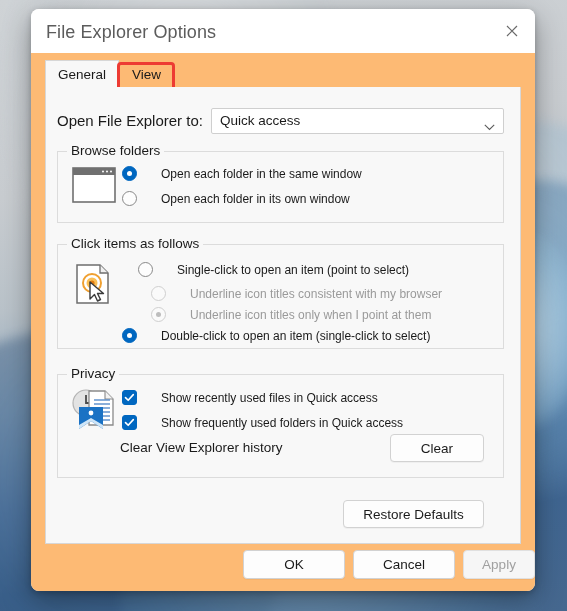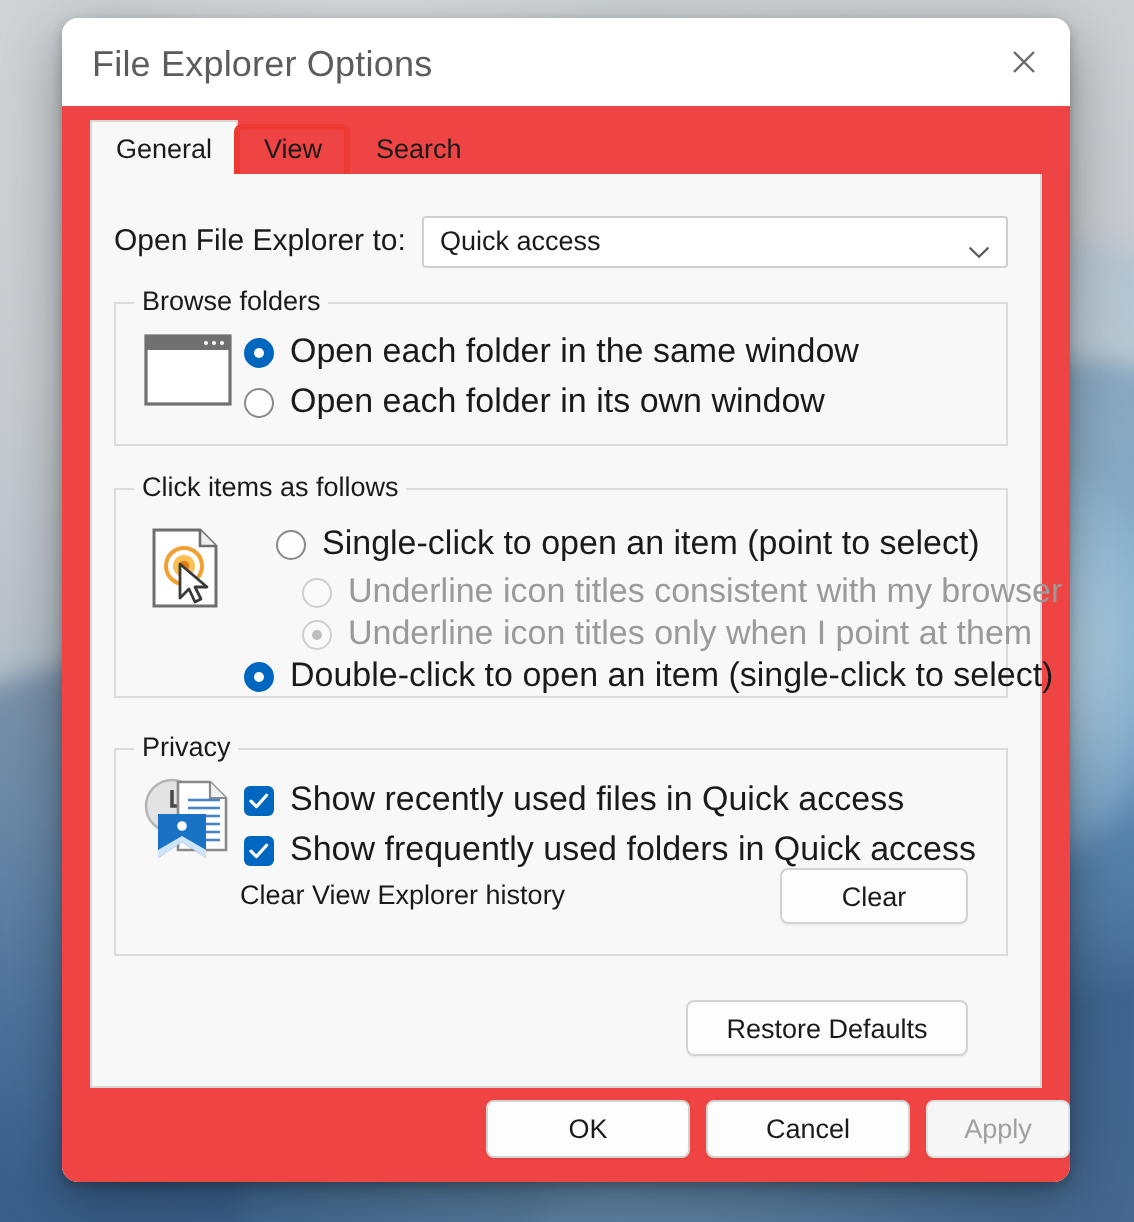--- a/index.html
+++ b/index.html
@@ -65,21 +65,21 @@
     right: 0; top: 0;
     width: 46px; height: 44px;
     display: flex; align-items: center; justify-content: center;
     cursor: default;
   }
   #close-btn svg { display: block; }
 
   #body {
     flex: 1 1 auto;
     position: relative;
-    background: #ef4444;
+    background: #fdba74;
   }
 
   
   #tabstrip {
     position: absolute;
     left: 14px; top: 7px;
     right: 14px;
     height: 28px;
     border-bottom: 1px solid #d7d7d7;
   }
@@ -167,24 +167,25 @@
     white-space: nowrap;
   }
   #group-browse  { top: 64px;  height: 72px; }
   #group-click   { top: 157px; height: 105px; }
   #group-privacy { top: 287px; height: 104px; }
 
   
   .opt {
     position: absolute;
     display: flex; align-items: center;
-    font-size: 17px;
+    font-size: 12px;
     color: #1a1a1a;
     cursor: default;
     white-space: nowrap;
+    gap: 16px;
   }
   .opt.disabled { color: #9a9a9a; }
   .radio {
     width: 15px; height: 15px;
     border-radius: 50%;
     border: 1.4px solid #898989;
     background: #fdfdfd;
     margin-right: 8px;
     flex: 0 0 auto;
     position: relative;
@@ -272,23 +273,20 @@
     </div>
 
     <div id="body">
 
       <div id="tabstrip">
         <div class="tab active" id="tab-general">
           <span>General</span>
         </div>
         <div class="tab" id="tab-view">
           <span>View</span>
-        </div>
-        <div class="tab" id="tab-search">
-          <span>Search</span>
         </div>
         <div id="highlight-box"></div>
       </div>
 
       <div id="panel">
 
         <div id="open-to-row">
           <div id="open-to-label">Open File Explorer to:</div>
           <div id="open-to-combo">
             <span id="open-to-value">Quick access</span>

